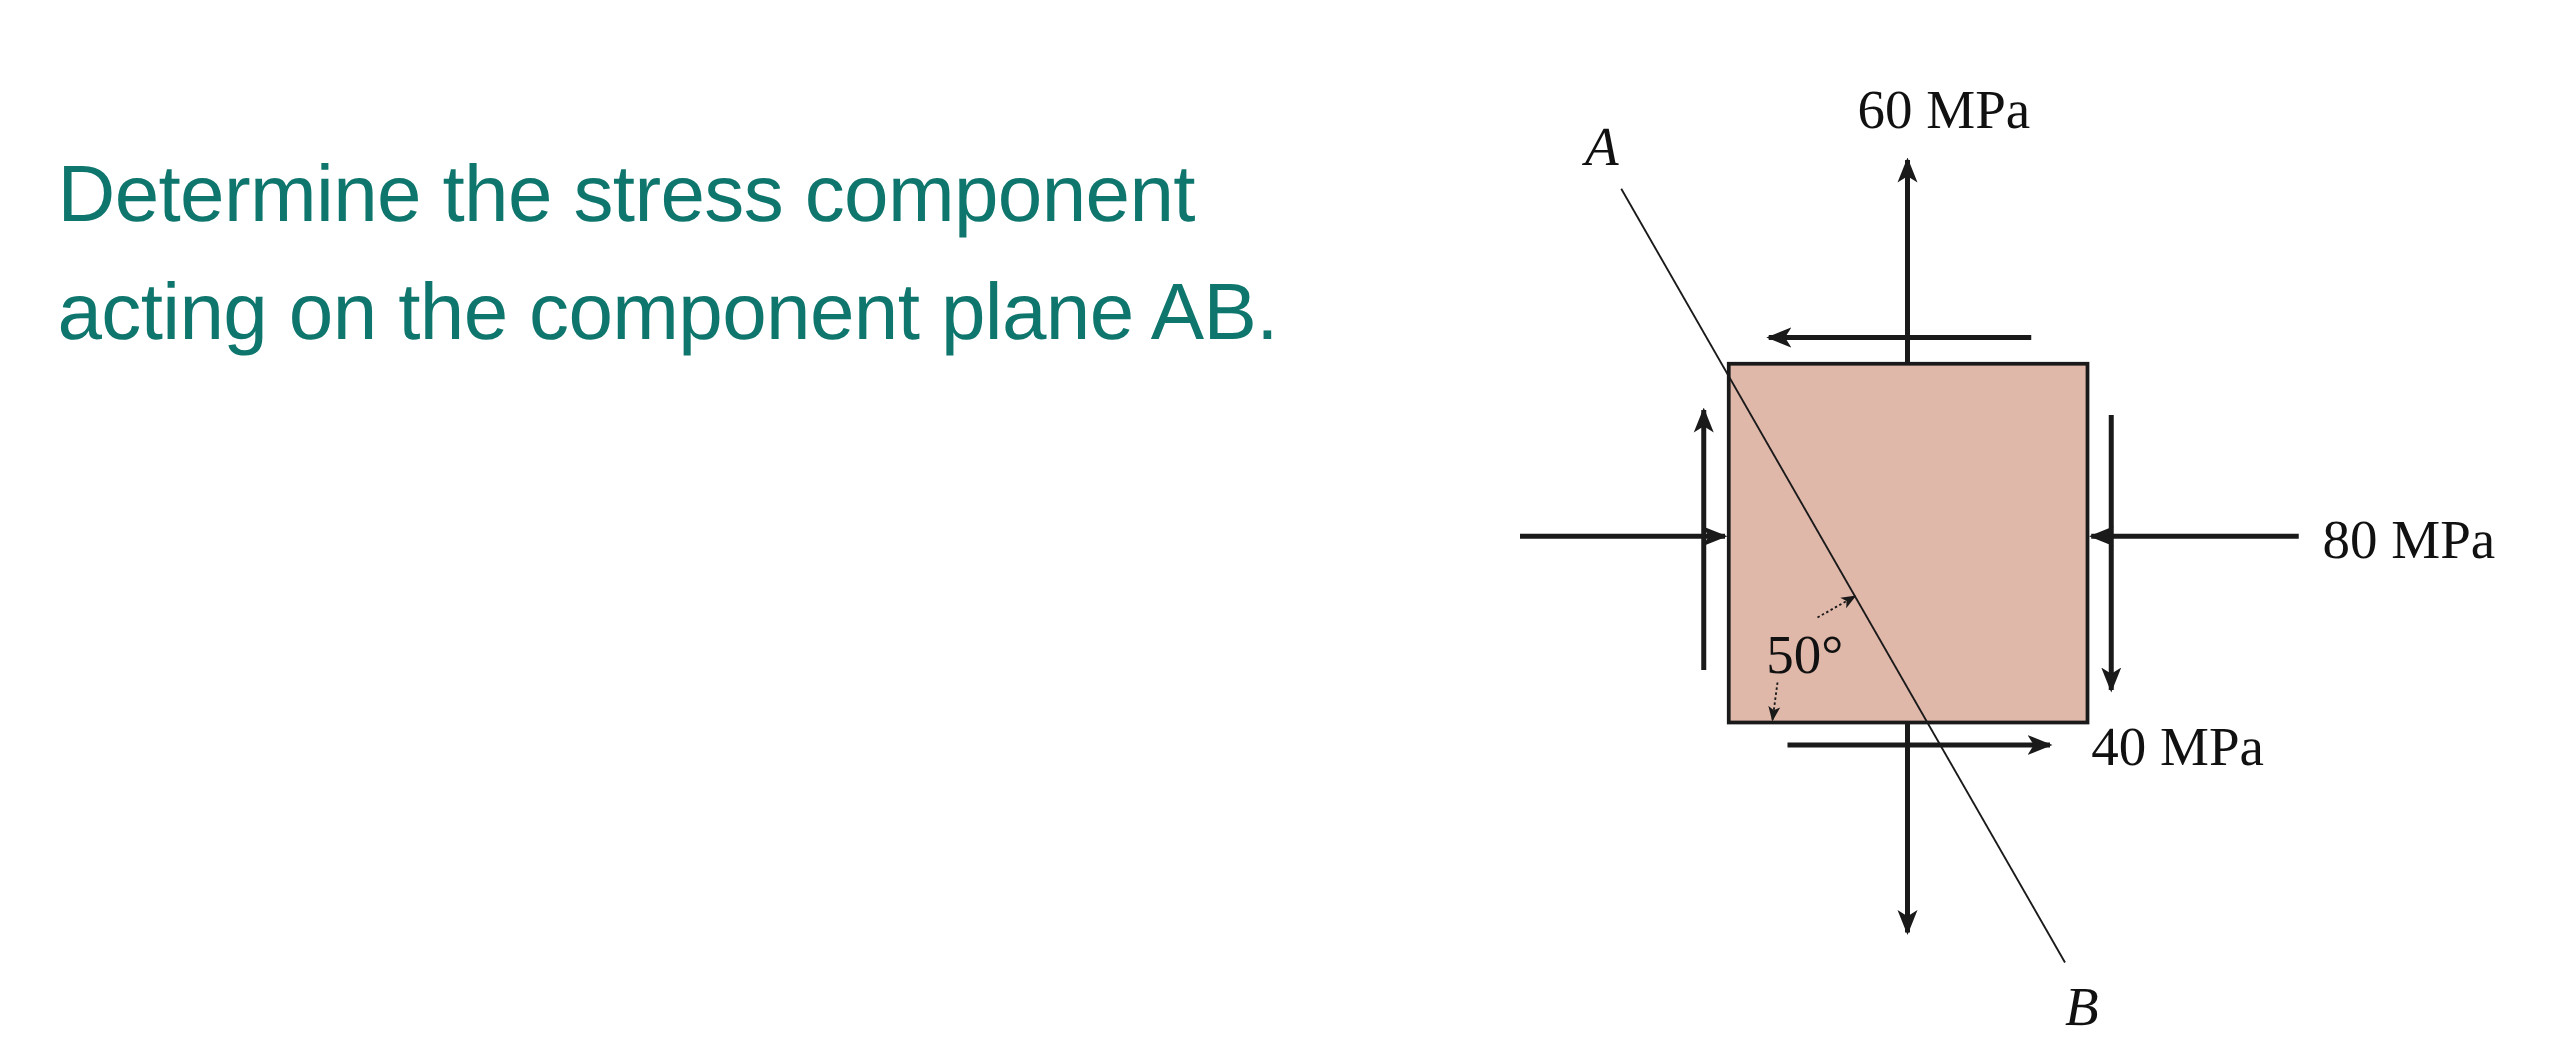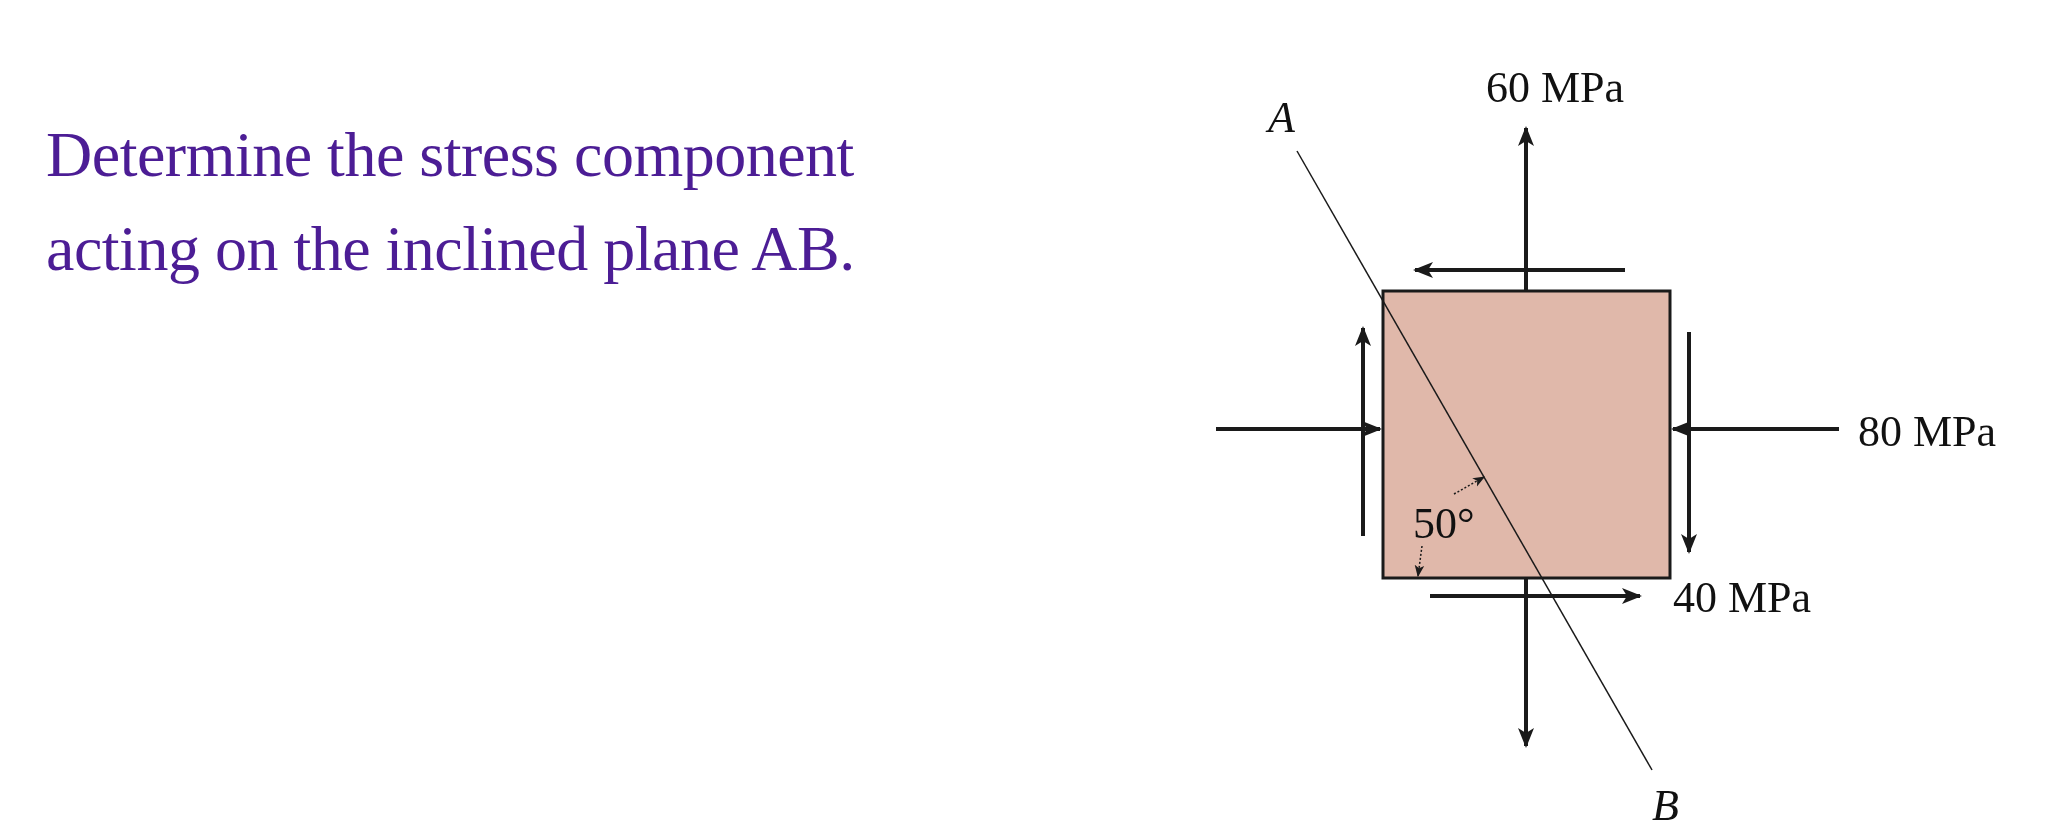--- a/index.html
+++ b/index.html
@@ -1,31 +1,31 @@
 <!DOCTYPE html>
 <html><head>
   <meta charset="utf-8">
   <style>
     html, body { margin: 0; padding: 0; background: #ffffff; }
     body { width: 2046px; height: 839px; position: relative; overflow: hidden; }
     .question {
       position: absolute; left: 46px; top: 108px;
-      font-family: Liberation Serif, serif; font-size: 64px; line-height: 94px;
-      color: #4c1d95; letter-spacing: -0.5px; font-weight: normal;
+      font-family: Liberation Sans, sans-serif; font-size: 64px; line-height: 94px;
+      color: #0f766e; letter-spacing: -0.5px; font-weight: normal;
     }
     .question .line { display: block; white-space: nowrap; }
     svg.diagram { position: absolute; left: 0; top: 0; }
     .lbl { font-family: "Liberation Serif", serif; fill: #111; }
   </style>
 </head>
 <body>
 
 <div class="question">
   <span class="line">Determine the stress component</span>
-  <span class="line">acting on the inclined plane AB.</span>
+  <span class="line">acting on the component plane AB.</span>
 </div>
 
 <svg class="diagram" width="2046" height="839" viewBox="0 0 2046 839" xmlns="http://www.w3.org/2000/svg">
   <defs>
     <marker id="ah" viewBox="0 0 20 20" refX="18" refY="10" markerWidth="20" markerHeight="20" markerUnits="userSpaceOnUse" orient="auto">
       <path d="M0,2 L20,10 L0,18 L5,10 Z" fill="#1a1a1a"></path>
     </marker>
     <marker id="ahs" viewBox="0 0 20 20" refX="18" refY="10" markerWidth="12" markerHeight="12" markerUnits="userSpaceOnUse" orient="auto">
       <path d="M0,2 L20,10 L0,18 L5,10 Z" fill="#1a1a1a"></path>
     </marker>

